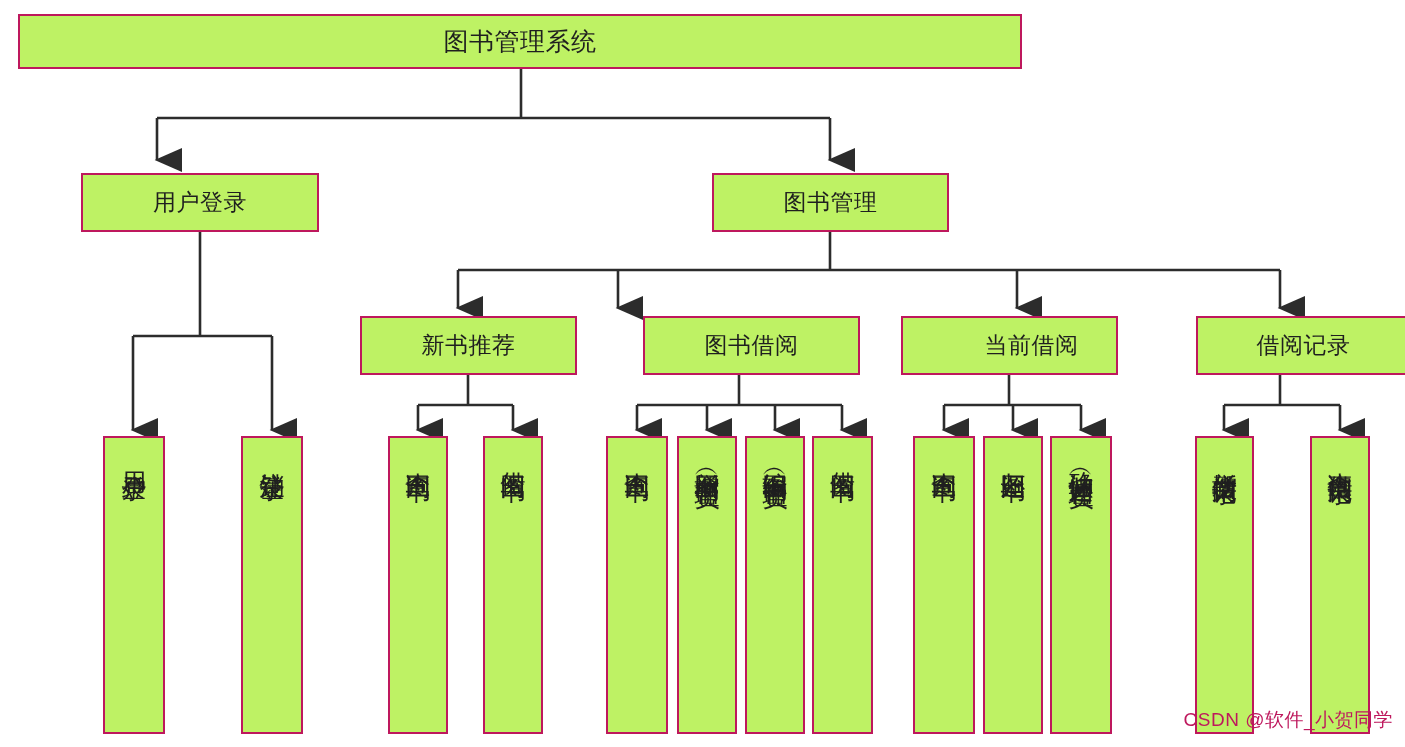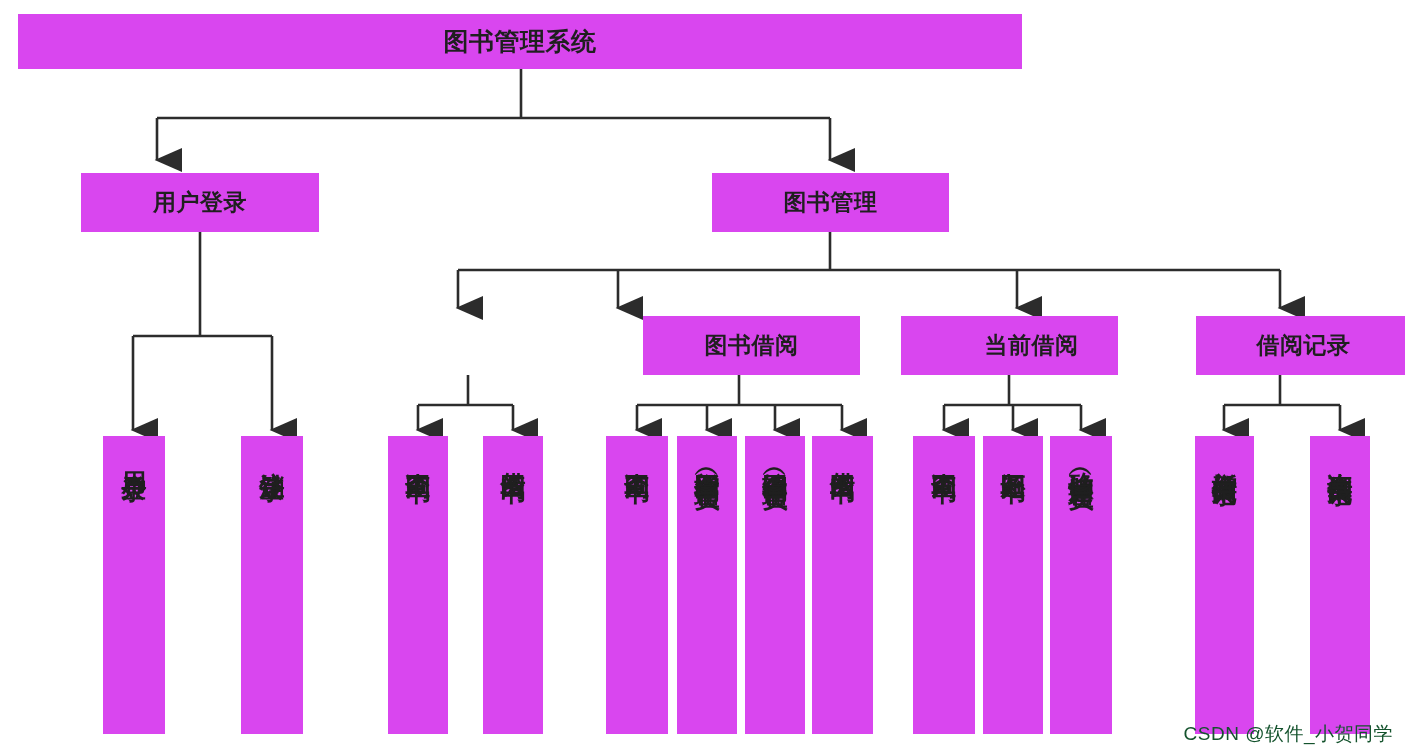--- a/index.html
+++ b/index.html
@@ -21,27 +21,26 @@
     position: absolute;
     left: 0;
     top: 0;
     width: 1405px;
     height: 747px;
     pointer-events: none;
   }
   .node {
     position: absolute;
     box-sizing: border-box;
-    border: 2px solid #d946ef;
-    background: #d946ef;
+    border: 2px solid #be185d;
+    background: #bef264;
     display: flex;
     align-items: center;
     justify-content: center;
     color: #1f1f1f;
-    font-weight: bold;
   }
   .node .label {
     display: block;
     text-align: center;
     line-height: 1.32;
     letter-spacing: 0.5px;
   }
   .node.horizontal .label {
     font-size: 23px;
     white-space: nowrap;
@@ -57,23 +56,23 @@
     line-height: 1.16;
     letter-spacing: 2px;
     white-space: nowrap;
   }
   .node.root .label {
     font-size: 25px;
   }
   #watermark {
     position: absolute;
     right: 12px;
-    bottom: 0;
+    bottom: 14px;
     font-size: 19px;
-    color: #14532d;
+    color: #be185d;
     letter-spacing: 0.5px;
     white-space: nowrap;
   }
 </style>
 </head>
 <body>
 
 <div id="canvas">
 
   <svg class="connectors" viewBox="0 0 1405 747">
@@ -130,20 +129,23 @@
     <span class="label">图书管理系统</span>
   </div>
 
   <div class="node horizontal" style="left:81px; top:173px; width:238px; height:59px;">
     <span class="label">用户登录</span>
   </div>
   <div class="node horizontal" style="left:712px; top:173px; width:237px; height:59px;">
     <span class="label">图书管理</span>
   </div>
 
+  <div class="node horizontal" style="left:360px; top:316px; width:217px; height:59px;">
+    <span class="label">新书推荐</span>
+  </div>
   <div class="node horizontal" style="left:643px; top:316px; width:217px; height:59px;">
     <span class="label">图书借阅</span>
   </div>
   <div class="node horizontal" style="left:901px; top:316px; width:217px; height:59px;padding-left:44px;">
     <span class="label">当前借阅</span>
   </div>
   <div class="node horizontal" style="left:1172px; top:316px; width:215px; height:59px;margin-left:24px;">
     <span class="label">借阅记录</span>
   </div>
 

